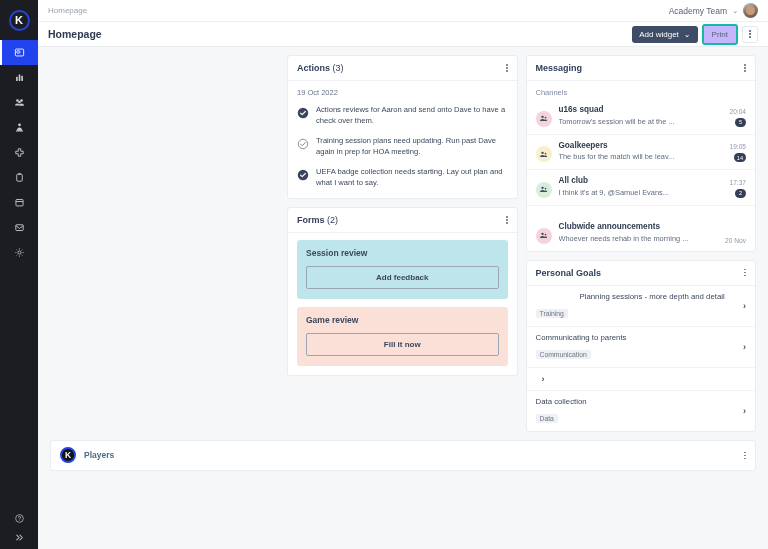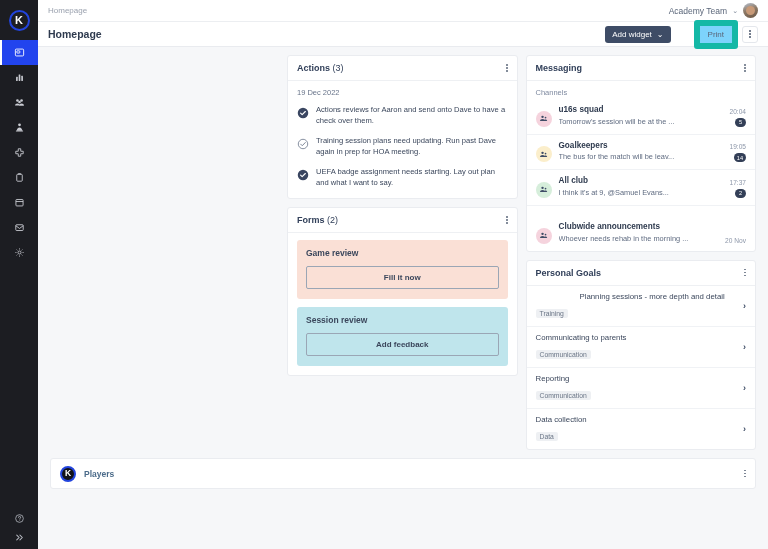--- a/index.html
+++ b/index.html
@@ -100,23 +100,23 @@
   }
   .page-title { font-size: 10.5px; font-weight: bold; color: #2e3a4e; }
   .head-actions { margin-left: auto; display: flex; align-items: center; gap: 4px; }
   .btn-primary {
     background: #3e4c66; color: #ffffff;
     font-size: 8px; border: none; border-radius: 3px;
     padding: 4px 7px; display: flex; align-items: center; gap: 5px;
     cursor: pointer; font-family: inherit;
   }
   .btn-ghost {
-    background: #7dd3fc; color: #5a6679;
-    font-size: 8px; border: 6px solid #14b8a6; border-radius: 3px;
-    padding: 4px 8px; cursor: pointer; font-family: inherit; margin-left: 19px;
+    background: #c4b5fd; color: #5a6679;
+    font-size: 8px; border: 2px solid #14b8a6; border-radius: 3px;
+    padding: 4px 8px; cursor: pointer; font-family: inherit;
   }
   .kebab-btn {
     background: #ffffff; border: 1px solid #e4e7ec; border-radius: 3px;
     width: 16px; height: 17px;
     display: flex; align-items: center; justify-content: center;
     cursor: pointer; color: #5a6679;
   }
   .kebab-dots { display: flex; flex-direction: column; gap: 1.5px; align-items: center; }
   .kebab-dots i { width: 1.6px; height: 1.6px; border-radius: 50%; background: currentColor; display: block; }
 
@@ -372,21 +372,21 @@
               </span>
               <span class="card-kebab">
                 <span class="kebab-dots">
                     <i></i>
                     <i></i>
                     <i></i>
                   </span>
               </span>
             </div>
             <div class="card-body">
-              <div class="action-date">19 Dec 2022</div>
+              <div class="action-date">19 Oct 2022</div>
 
               <div class="action-row">
                 <span class="check">
                   <svg width="12" height="12" viewBox="0 0 16 16">
                       <circle cx="8" cy="8" r="7" fill="#3a4661"></circle>
                       <path d="M4.8 8.2l2.1 2.1 4.2-4.3" stroke="#ffffff" stroke-width="1.5" fill="none" stroke-linecap="round" stroke-linejoin="round"></path>
                     </svg>
                 </span>
                 <span class="action-text">Actions reviews for Aaron and send onto Dave to have a check over them.</span>
               </div>
@@ -401,47 +401,47 @@
                 <span class="action-text">Training session plans need updating. Run past Dave again in prep for HOA meeting.</span>
               </div>
 
               <div class="action-row">
                 <span class="check">
                   <svg width="12" height="12" viewBox="0 0 16 16">
                       <circle cx="8" cy="8" r="7" fill="#3a4661"></circle>
                       <path d="M4.8 8.2l2.1 2.1 4.2-4.3" stroke="#ffffff" stroke-width="1.5" fill="none" stroke-linecap="round" stroke-linejoin="round"></path>
                     </svg>
                 </span>
-                <span class="action-text">UEFA badge assignment needs starting. Lay out plan and what I want to say.</span>
+                <span class="action-text">UEFA badge collection needs starting. Lay out plan and what I want to say.</span>
               </div>
             </div>
           </section>
 
           <section class="card">
             <div class="card-head">
               <span class="card-title">
                 <span>Forms</span>
                 <span class="count">(2)</span>
               </span>
               <span class="card-kebab">
                 <span class="kebab-dots">
                     <i></i>
                     <i></i>
                     <i></i>
                   </span>
               </span>
             </div>
             <div class="card-body">
+              <div class="form-tile" style="background:#bfe5ec">
+                <div class="form-tile-title">Session review</div>
+                <button class="form-btn">Add feedback</button>
+              </div>
               <div class="form-tile" style="background:#fae0d6">
                 <div class="form-tile-title">Game review</div>
                 <button class="form-btn">Fill it now</button>
-              </div>
-              <div class="form-tile" style="background:#bfe5ec">
-                <div class="form-tile-title">Session review</div>
-                <button class="form-btn">Add feedback</button>
               </div>
             </div>
           </section>
         </div>
 
         <div class="col">
 
           <section class="card">
             <div class="card-head">
               <span class="card-title">Messaging</span>
@@ -551,24 +551,20 @@
               <span class="goal-chev">›</span>
             </div>
             <div class="goal-row">
               <span class="goal-main">
                 <span class="goal-title" style="display: block;">Communicating to parents</span>
                 <span class="goal-tag">Communication</span>
               </span>
               <span class="goal-chev">›</span>
             </div>
             <div class="goal-row">
-              <span class="goal-main">
-                <span class="goal-title" style="display: block;">Reporting</span>
-                <span class="goal-tag">Communication</span>
-              </span>
               <span class="goal-chev">›</span>
             </div>
             <div class="goal-row">
               <span class="goal-main">
                 <span class="goal-title" style="display: block;">Data collection</span>
                 <span class="goal-tag">Data</span>
               </span>
               <span class="goal-chev">›</span>
             </div>
           </section>

